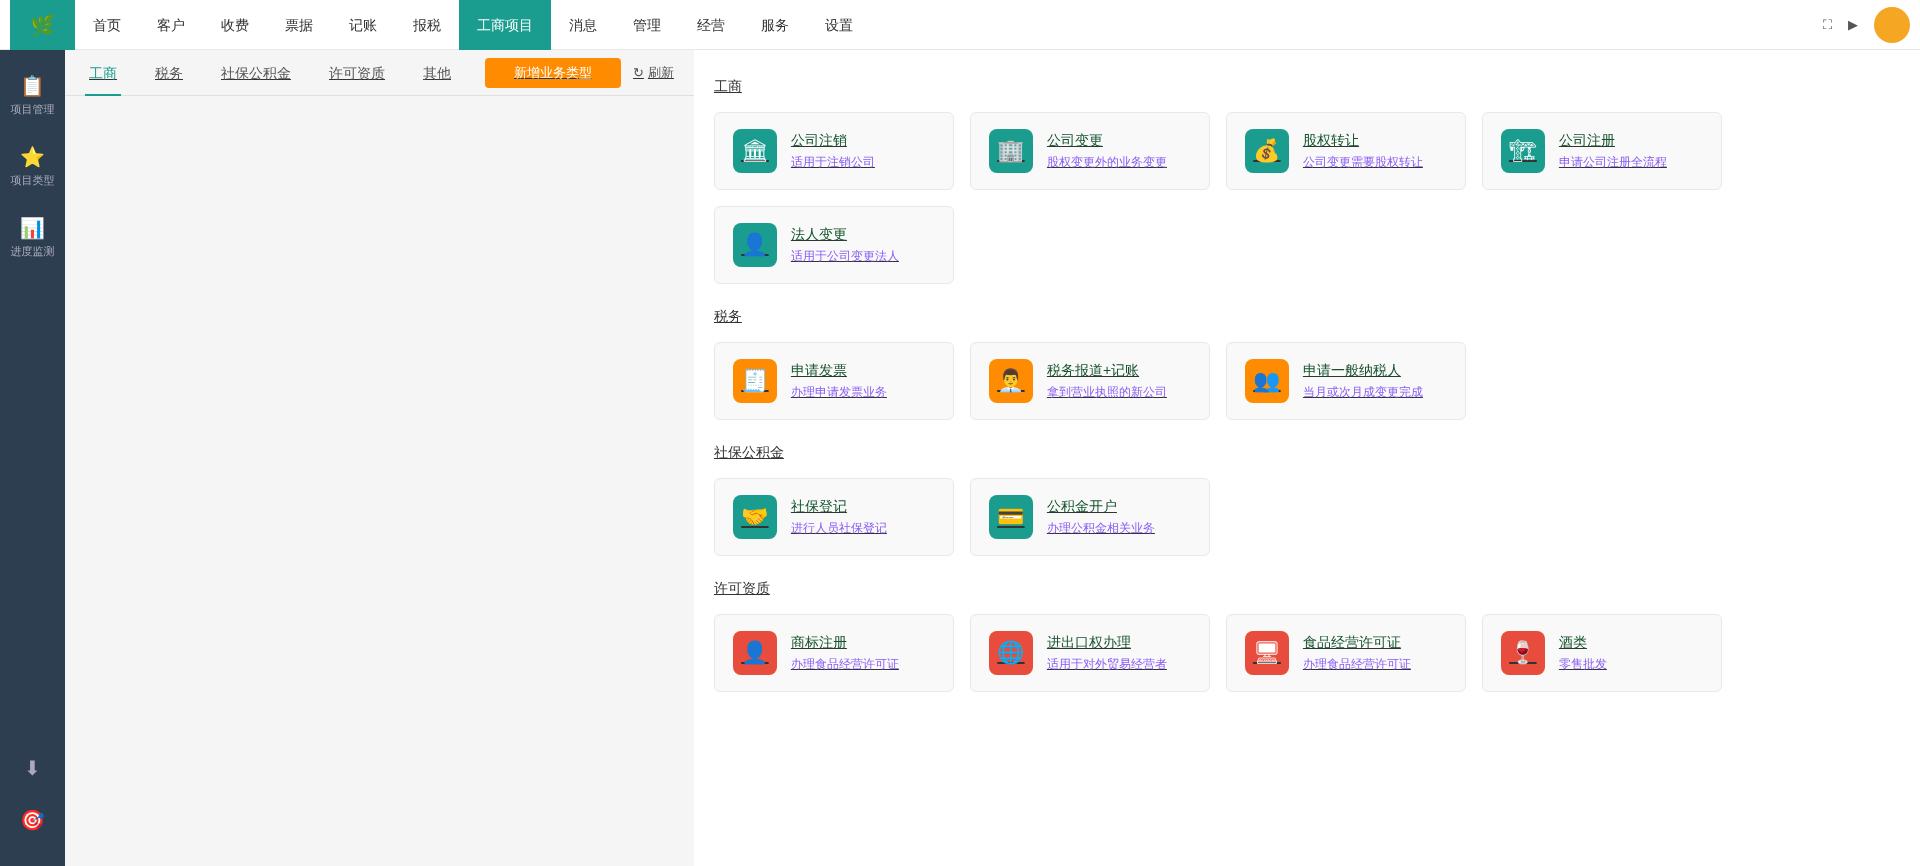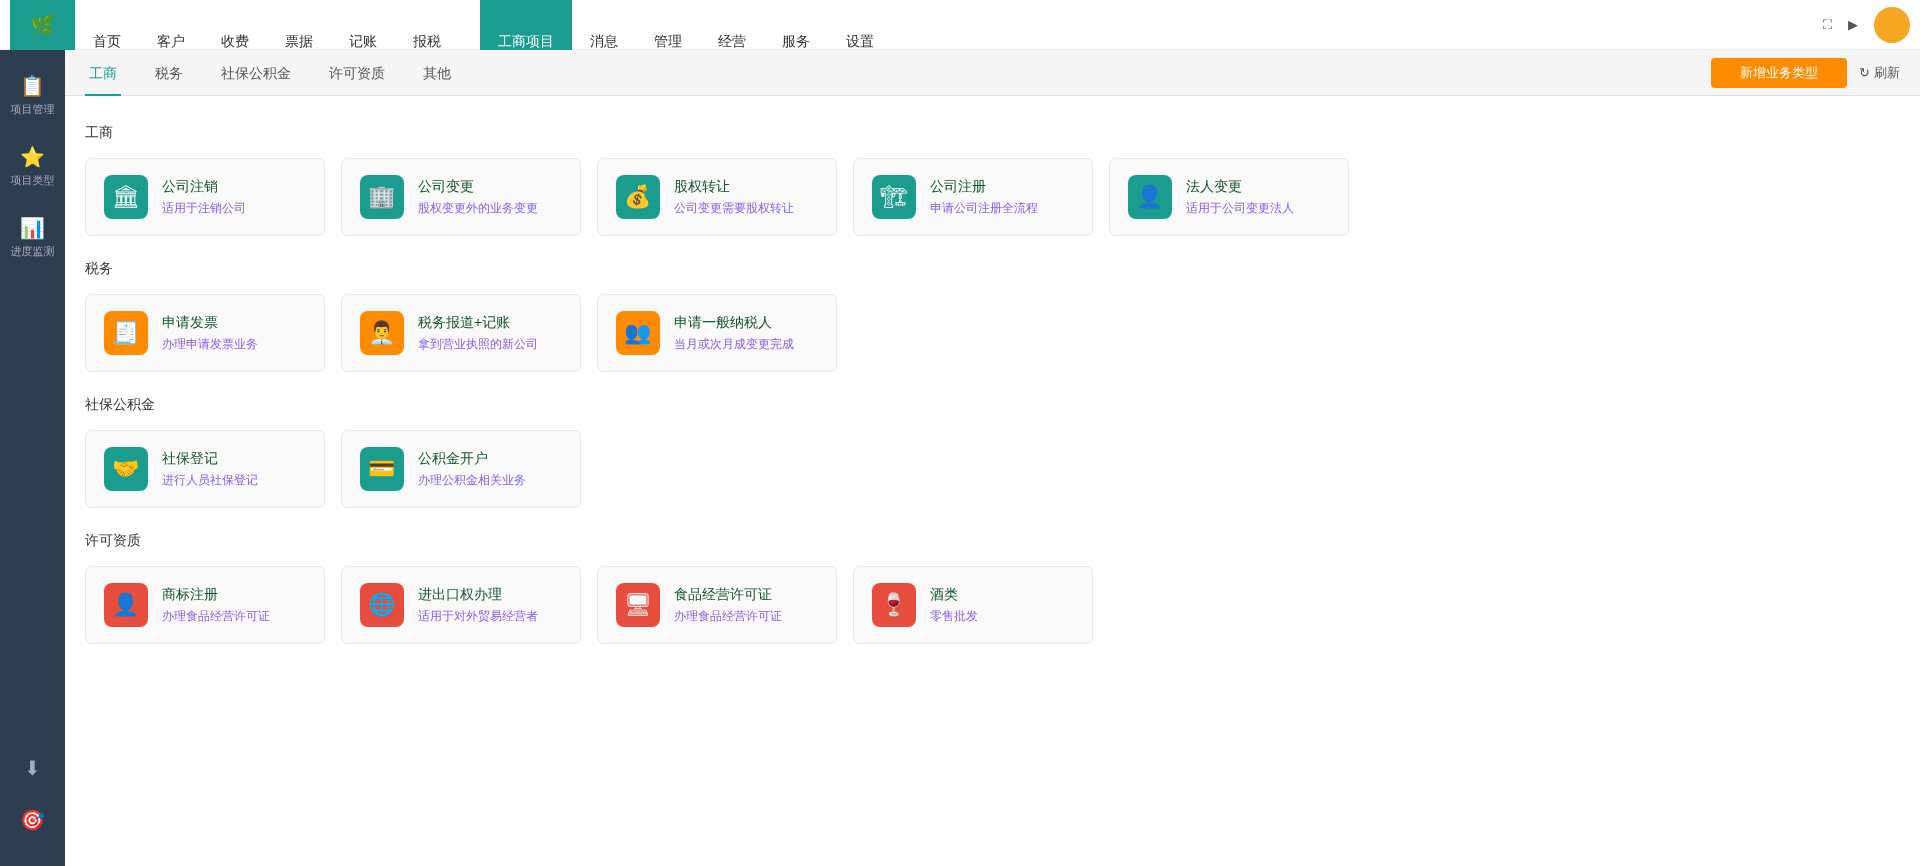--- a/index.html
+++ b/index.html
@@ -15,26 +15,27 @@
     .top-nav .logo {
       width: 65px; height: 50px;
       background: #1a9d8f;
       display: flex; align-items: center; justify-content: center;
       color: #fff; font-size: 22px; flex-shrink: 0;
     }
     .top-nav-items {
       display: flex; align-items: center; flex: 1; gap: 0;
     }
     .top-nav-item {
-      padding: 16px 18px; height: 50px; line-height: 50px;
+      padding: 1px 18px; height: 50px; line-height: 50px;
       cursor: pointer; color: #333; font-size: 14px;
       white-space: nowrap;
+      font-family: Liberation Serif, serif;
     }
     .top-nav-item.active {
-      background: #1a9d8f; color: #fff; border-radius: 0; margin-left: 21px;
+      background: #1a9d8f; color: #fff; border-radius: 0;
     }
     .top-nav-right {
       display: flex; align-items: center; gap: 12px; margin-left: auto;
     }
     .top-nav-right .btn-fullscreen, .top-nav-right .btn-vip {
       display: flex; align-items: center; gap: 4px;
       cursor: pointer; color: #555; font-size: 13px;
     }
     .top-nav-right .avatar {
       width: 36px; height: 36px;
@@ -62,21 +63,21 @@
       cursor: pointer; color: #aab; font-size: 11px; gap: 4px;
     }
     .sidebar-item .icon { font-size: 20px; color: #aab; }
     .sidebar-bottom {
       margin-top: auto; padding-bottom: 20px;
       display: flex; flex-direction: column; align-items: center; gap: 0;
     }
 
     
     .content-area {
-      flex: 1; display: flex; flex-direction: column; overflow: hidden;
+      flex: 1; display: flex; flex-direction: row; overflow: hidden; text-decoration: underline;
     }
 
     
     .tab-bar {
       background: #f5f5f5; border-bottom: 1px solid #e0e0e0;
       display: flex; align-items: center; padding: 0 20px;
       height: 46px; gap: 30px;
     }
     .tab-item {
       height: 46px; line-height: 46px;

